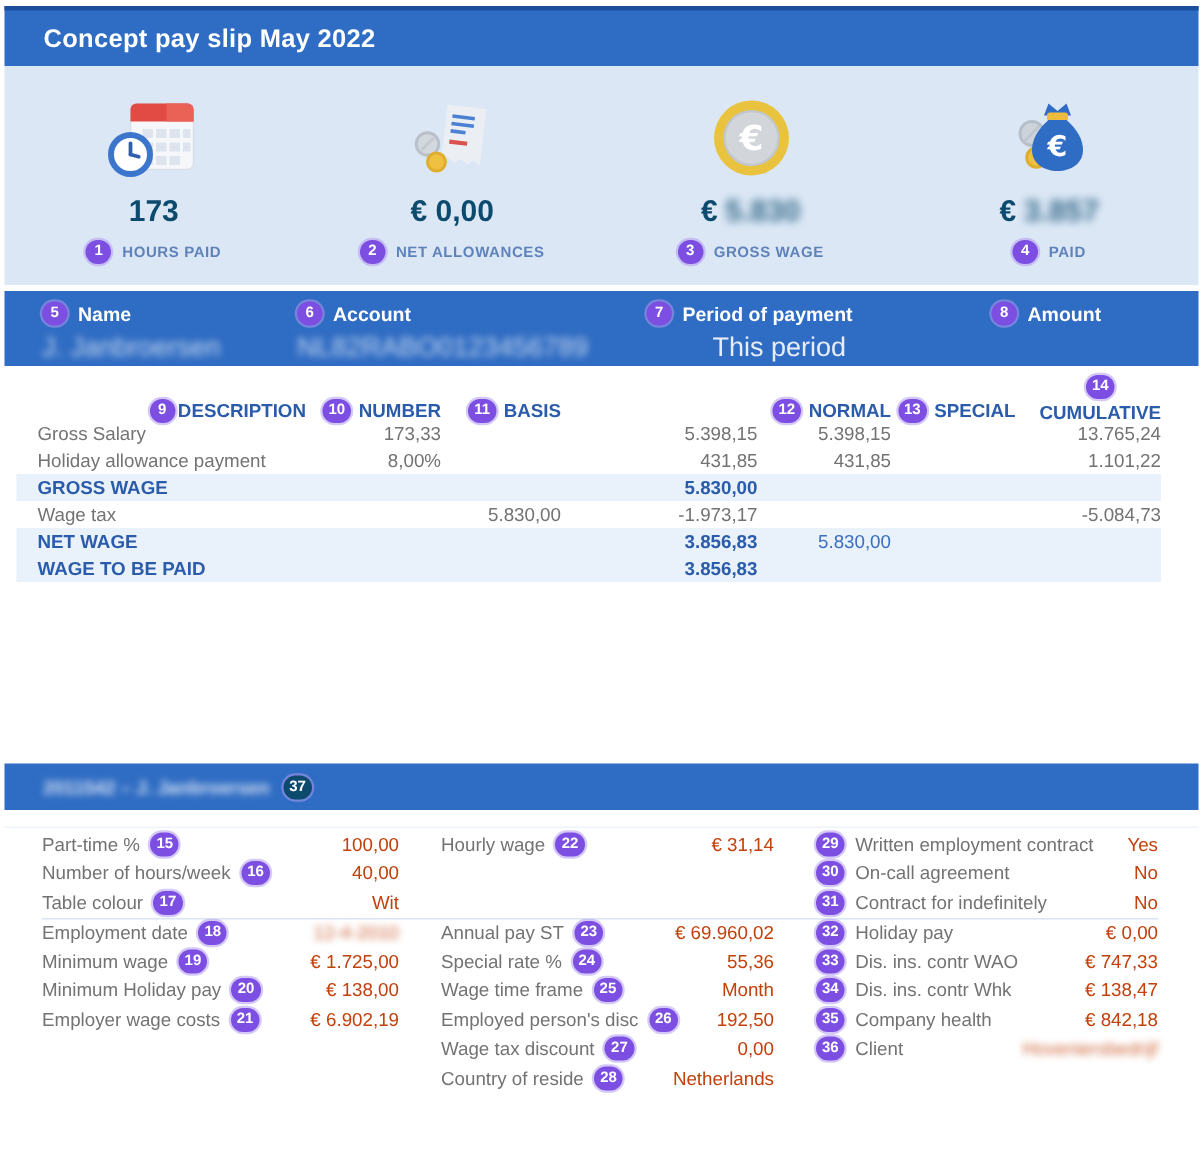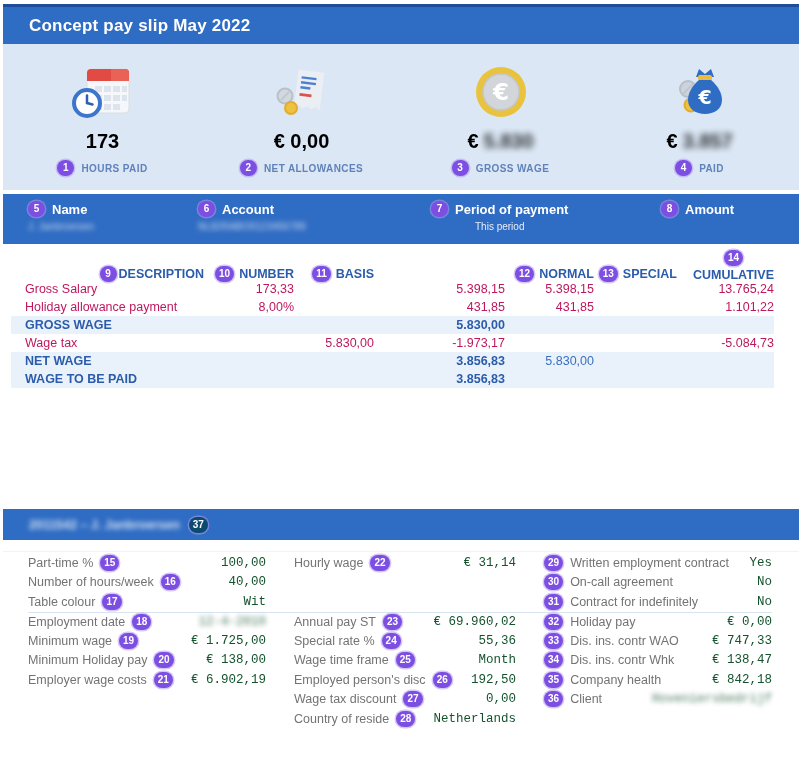--- a/index.html
+++ b/index.html
@@ -33,47 +33,47 @@
   .titlebar h1 { color:#fff; font-size:17px; font-weight:bold; letter-spacing:.2px; }
 
   
   .metrics {
     height:146px; background:#dbe7f5; margin-top:0;
     display:grid; grid-template-columns:repeat(4,1fr); padding-top:18px;
   }
   .metric { text-align:center; }
   .metric .icon-wrap { height:60px; display:flex; align-items:center; justify-content:center; }
   .metric .value {
-    margin-top:8px; font-size:20px; font-weight:bold; color:#000000;
+    margin-top:8px; font-size:20px; font-weight:bold; color:#0c4a6e;
     display:flex; align-items:baseline; justify-content:center; gap:5px; min-height:24px;
   }
   .metric .label-row {
     margin-top:6px; display:flex; align-items:center; justify-content:center; gap:7px;
     color:#5f82ba; font-size:10px; font-weight:bold; letter-spacing:.4px;
   }
 
   
   .infobar {
     margin-top:4px; height:50px; background:#2f6cc3;
     display:grid; grid-template-columns:170px 233px 230px 1fr;
     padding:7px 0 0 25px;
   }
   .infobar .col .head { display:flex; align-items:center; gap:7px; }
   .infobar .col .head .lbl { color:#fff; font-size:13px; font-weight:bold; }
-  .infobar .col .val { margin-top:4px; color:#e6edf9; font-size:10px; }
+  .infobar .col .val { margin-top:4px; color:#e6edf9; font-size:18px; }
   .infobar .col.c2 .val { padding-left:0; }
   .infobar .col.c3 .val { padding-left:44px; }
 
   
   .paytable { margin-top:6px; padding:0 25px 0 8px; }
   .ptrow {
     display:grid;
     grid-template-columns:1fr 90px 80px 131px 89px 83px 97px;
     align-items:center; height:18px;
-    color:#be185d; font-size:12.5px;
+    color:#737373; font-size:12.5px;
   }
   .ptrow.head { height:30px; align-items:end; padding-bottom:2px; color:#2b5cab; font-weight:bold; }
   .ptrow.stripe { background:#e9f1fa; }
   .ptrow .c { text-align:right; white-space:nowrap; }
   .ptrow .c.desc { text-align:left; padding-left:14px; }
   .ptrow.head .c.desc { padding-left:0; display:flex; align-items:center; gap:2px; }
   .ptrow.head .c { display:flex; justify-content:flex-end; align-items:center; gap:5px; }
   .ptrow.head .c.cumu { display:block; }
   .ptrow.head .c.cumu .stack { display:inline-block; text-align:center; }
   .ptrow.head .c.cumu .stack .badge { display:flex; margin:0 auto 2px auto; width:min-content; }
@@ -92,21 +92,21 @@
   
   .details { margin-top:11px; border-top:1px solid #eef4fa; padding:1px 27px 0 25px; }
   .drow {
     display:grid; grid-template-columns:238px 222px 1fr; column-gap:28px;
     height:19.5px; align-items:center;
   }
   .drow.divided { border-top:1px solid #d9e4f1; }
   .dcell { display:flex; align-items:center; min-width:0; }
   .dcell .lblwrap { display:flex; align-items:center; gap:7px; white-space:nowrap; }
   .dcell .lbl { color:#737373; font-size:12.5px; }
-  .dcell .val { margin-left:auto; color:#14532d; font-size:12.5px; white-space:nowrap; text-align:right;font-family:Liberation Mono, monospace; }
+  .dcell .val { margin-left:auto; color:#c2410c; font-size:12.5px; white-space:nowrap; text-align:right; }
 </style>
 </head>
 <body>
 
 <div class="page">
 
   <div class="titlebar">
     <h1>Concept pay slip May 2022</h1>
   </div>
 

